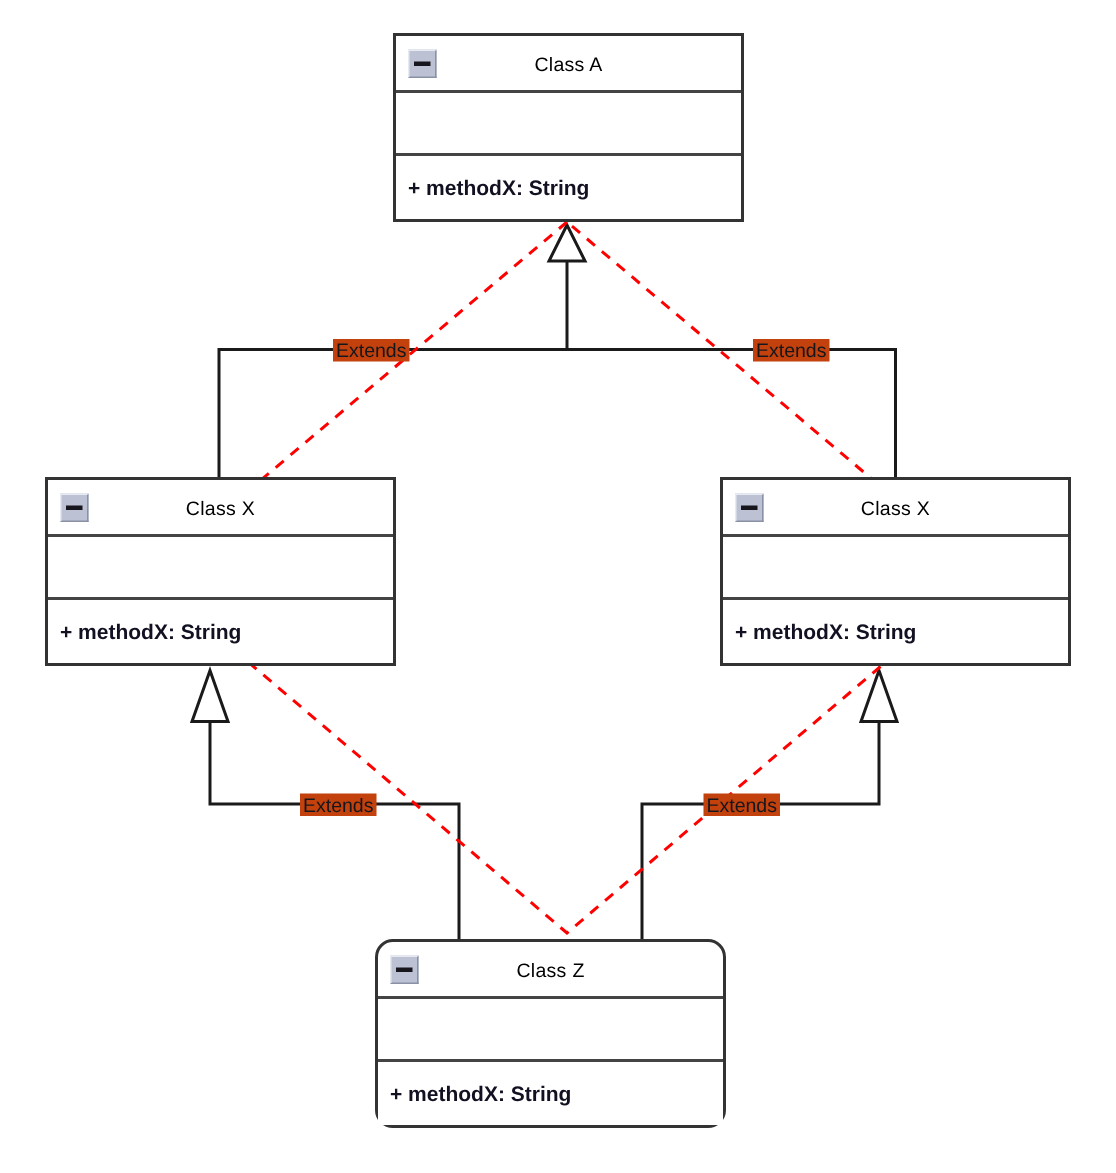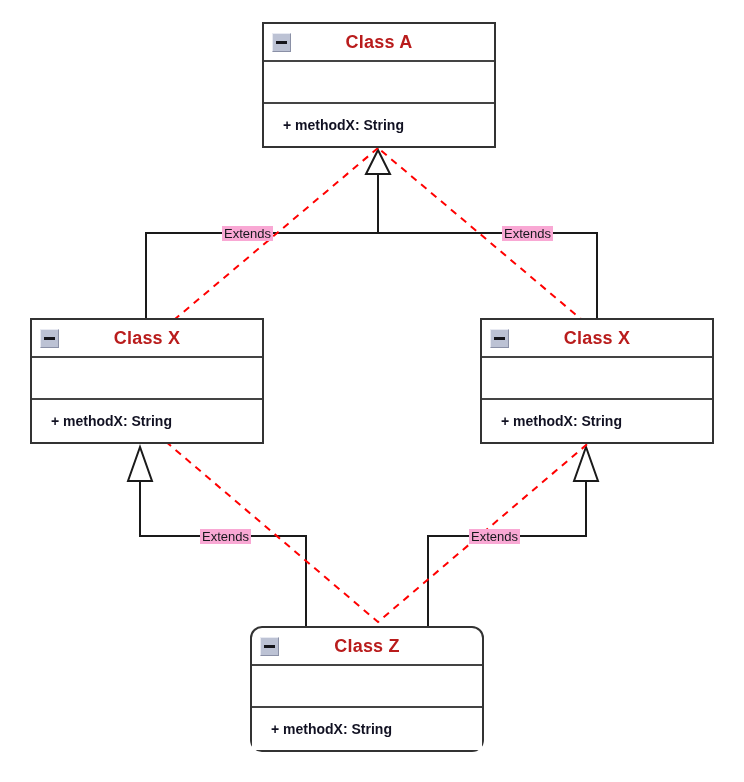--- a/index.html
+++ b/index.html
@@ -37,37 +37,37 @@
   .uml-title {
     position: relative;
     box-sizing: border-box;
     height: 38px;
     border-bottom: 2px solid #444444;
     display: flex;
     align-items: center;
     justify-content: center;
   }
   .uml-title-text {
-    font-size: 18px;
-    font-weight: bold;
-    color: #b91c1c;
+    font-size: 13px;
+    font-weight: normal;
+    color: #000000;
     letter-spacing: 0.2px;
   }
   .uml-attrs {
     box-sizing: border-box;
     height: 42px;
     border-bottom: 2px solid #444444;
     background: #ffffff;
   }
   .uml-ops {
     box-sizing: border-box;
     height: 42px;
     display: flex;
     align-items: center;
-    padding-left: 19px;
+    padding-left: 8px;
     background: #ffffff;
   }
   .uml-ops-text {
     font-size: 14px;
     font-weight: bold;
     color: #111122;
     white-space: nowrap;
   }
   
   .collapse-icon {
@@ -86,21 +86,21 @@
     justify-content: center;
   }
   .collapse-icon .bar {
     width: 11px;
     height: 3px;
     background: #16161c;
   }
   
   .edge-label {
     position: absolute;
-    background: #f9a8d4;
+    background: #c2410c;
     font-size: 13px;
     color: #16171c;
     padding: 0 2px;
     line-height: 15px;
     white-space: nowrap;
     z-index: 6;
     text-align: right;
   }
 </style>
 </head>

